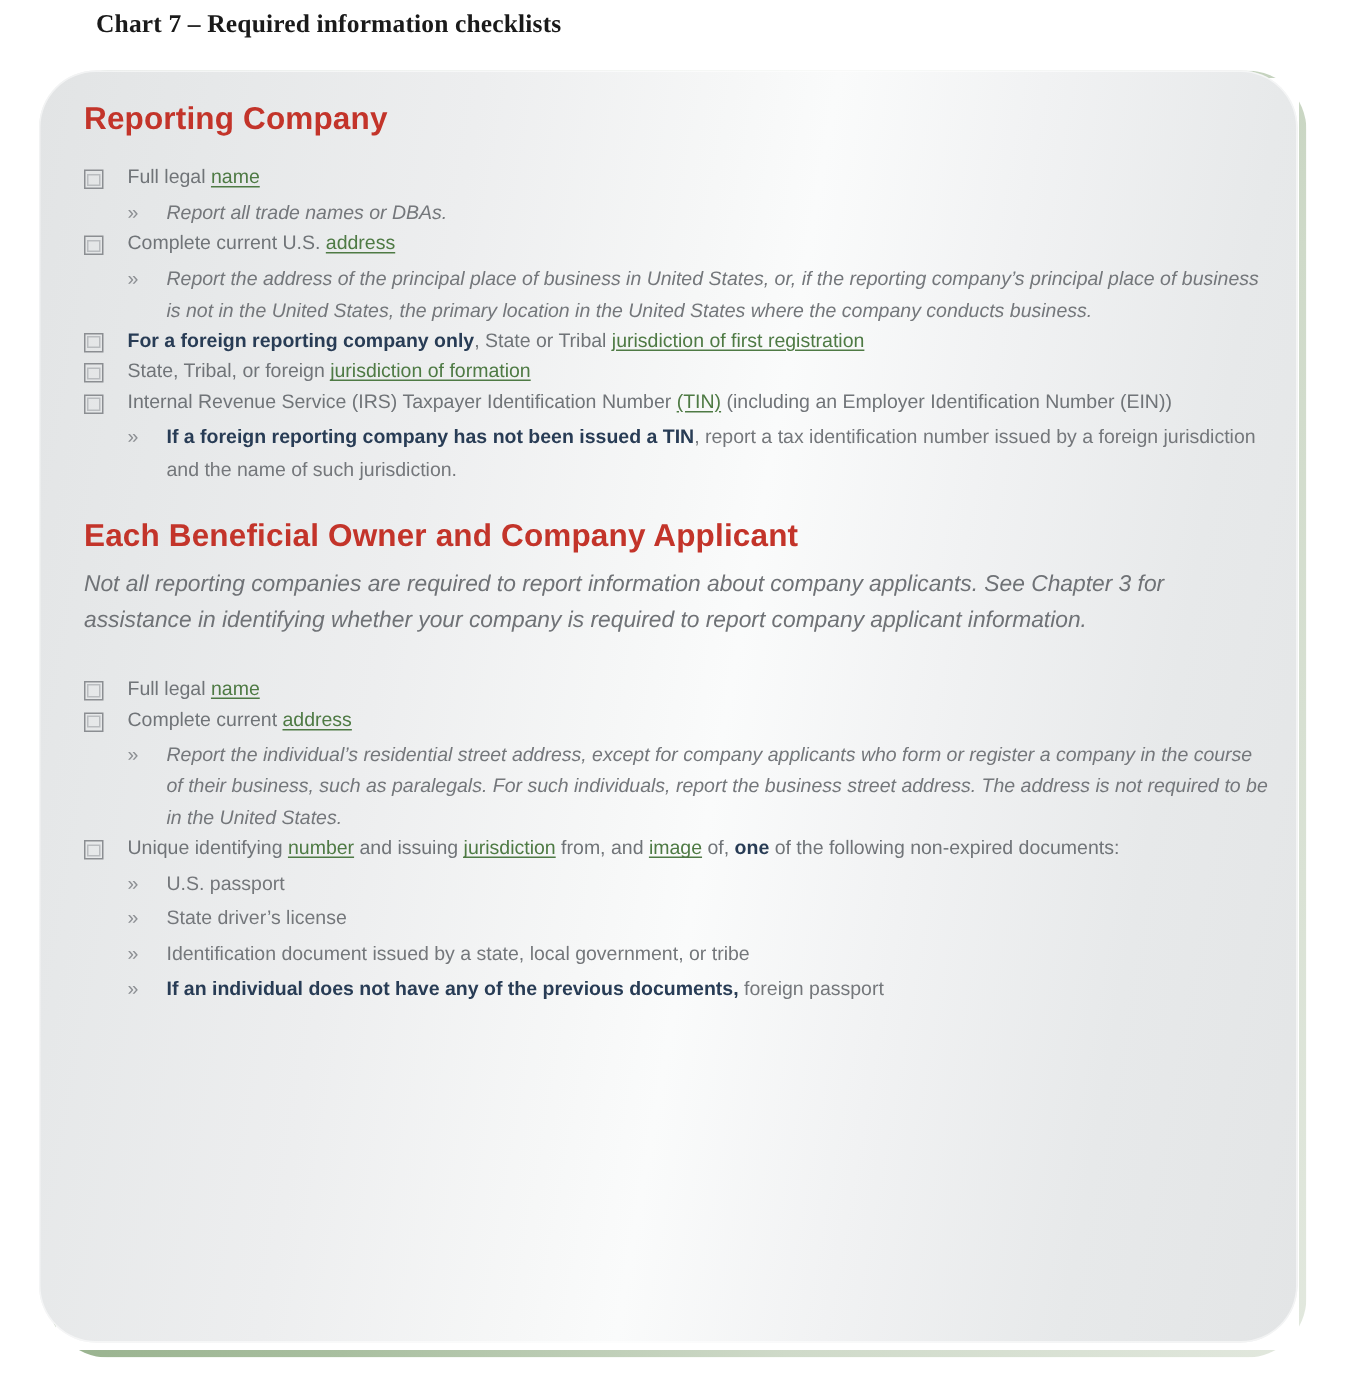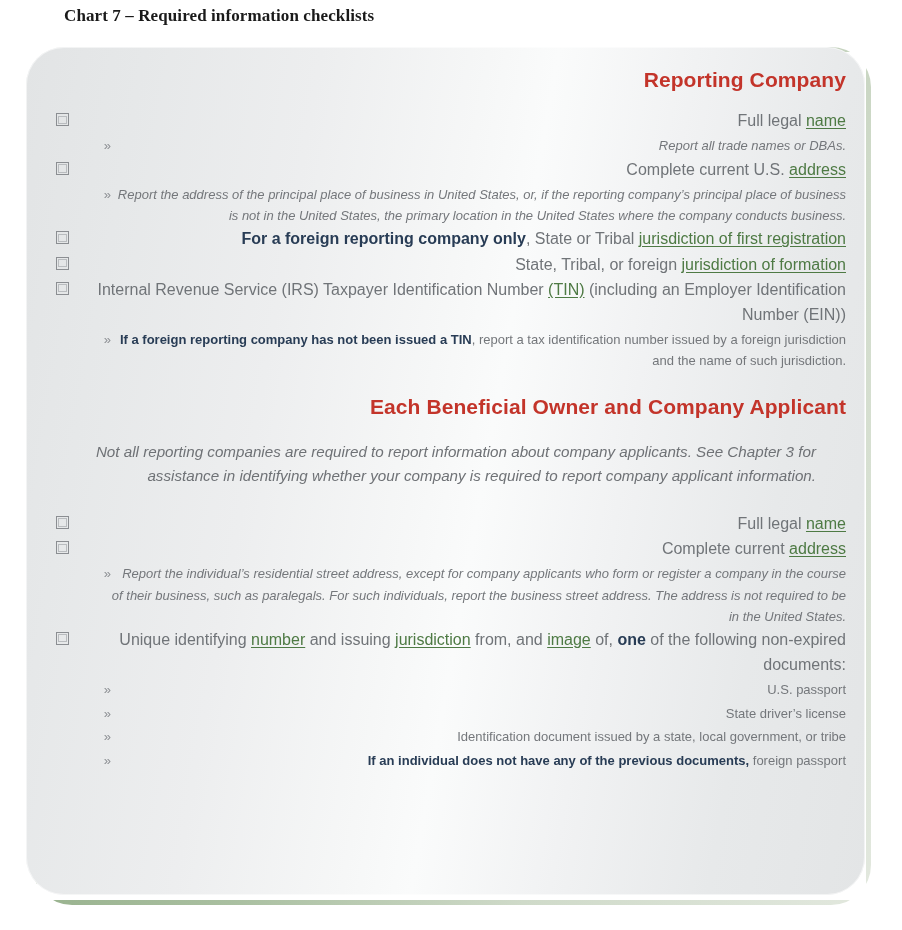--- a/index.html
+++ b/index.html
@@ -83,35 +83,34 @@
     box-shadow: inset 0 0 0 1px rgba(255,255,255,0.55);
     overflow: hidden;
   }
 
   
   .content {
     position: absolute;
     left: 30px;
     top: 20px;
     width: 790px;
-    text-align: right;
   }
 
   h2.section-title {
     margin: 0;
     font-size: 21px;
     font-weight: bold;
     color: #c3342a;
     letter-spacing: 0.1px;
     line-height: 1.2;
   }
   .sec2-title { margin-top: 0; }
 
   .intro-note {
-    margin: 21px 0 0 0;
+    margin: 8px 0 0 0;
     font-style: italic;
     font-size: 15.2px;
     line-height: 1.62;
     color: #6f7276;
     width: 760px;
   }
 
   ul.check-list {
     list-style: none;
     margin: 6px 0 0 0;
@@ -138,21 +137,21 @@
     position: relative;
   }
   .cbox::after {
     content: "";
     position: absolute;
     left: 1.4px; top: 1.4px; right: 1.4px; bottom: 1.4px;
     border: 1px solid #b9bcbf;
   }
 
   .check-text {
-    font-size: 16px;
+    font-size: 13px;
     line-height: 1.58;
     color: #707478;
     flex: 1 1 auto;
   }
 
   
   .sub-row {
     display: flex;
     align-items: flex-start;
     margin-top: 2px;

